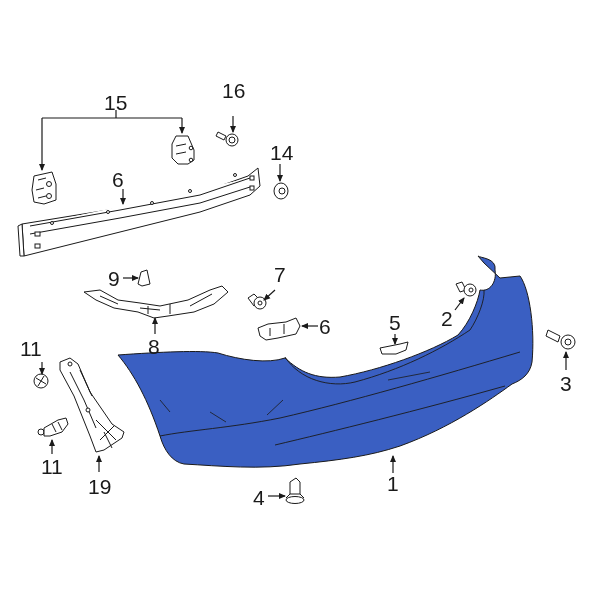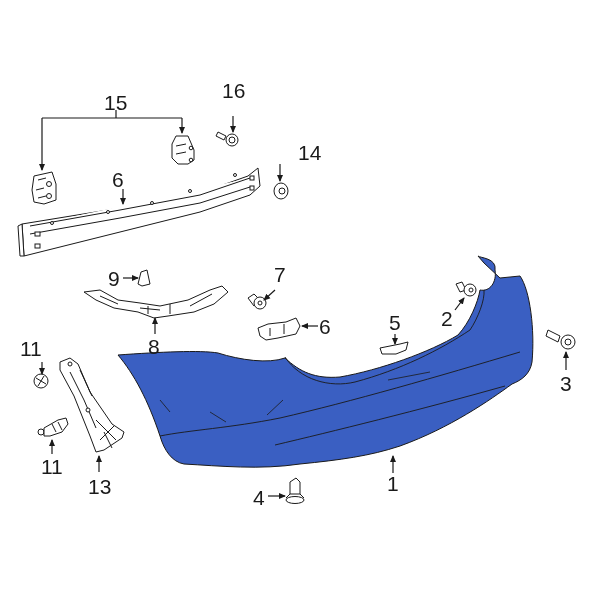--- a/index.html
+++ b/index.html
@@ -163,27 +163,27 @@
 
     <path d="M268,496 L285,496" marker-end="url(#ah)"></path>
 
     <path d="M393,473 L393,456" marker-end="url(#ah)"></path>
   </g>
 </svg>
 
 
 <span class="callout" style="left:104px; top:92px;">15</span>
 <span class="callout" style="left:222px; top:80px;text-align:right;">16</span>
-<span class="callout" style="left:270px; top:142px;margin-left:28px;">14</span>
+<span class="callout" style="left:270px; top:142px;">14</span>
 <span class="callout" style="left:112px; top:169px;">6</span>
 <span class="callout" style="left:108px; top:268px;">9</span>
 <span class="callout" style="left:148px; top:336px;">8</span>
 <span class="callout" style="left:274px; top:264px;">7</span>
 <span class="callout" style="left:319px; top:316px;">6</span>
 <span class="callout" style="left:389px; top:312px;">5</span>
 <span class="callout" style="left:441px; top:308px;">2</span>
 <span class="callout" style="left:560px; top:373px;">3</span>
 <span class="callout" style="left:20px; top:338px;">11</span>
 <span class="callout" style="left:41px; top:456px;">11</span>
-<span class="callout" style="left:88px; top:476px;">13</span>
+<span class="callout" style="left:88px; top:476px;">19</span>
 <span class="callout" style="left:253px; top:487px;">4</span>
 <span class="callout" style="left:387px; top:473px;">1</span>
 </div>
 
 </body></html>

